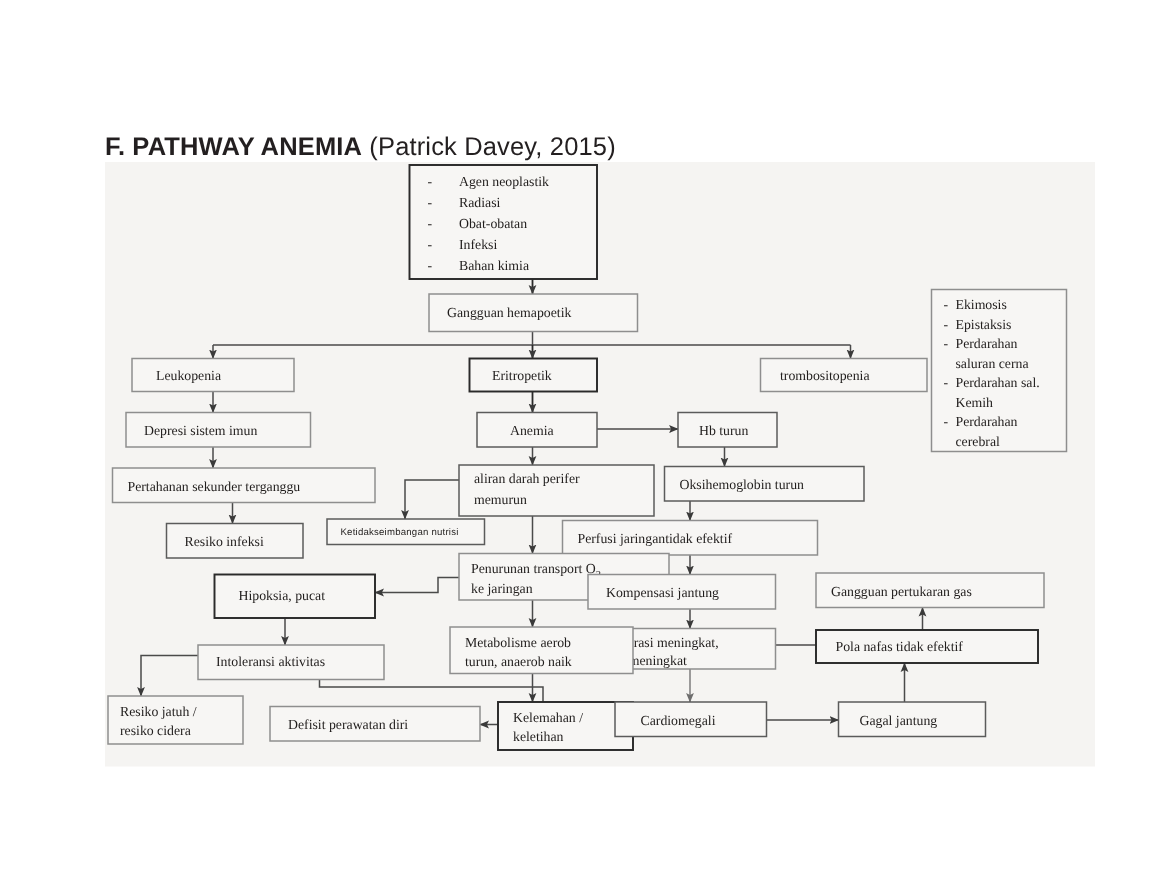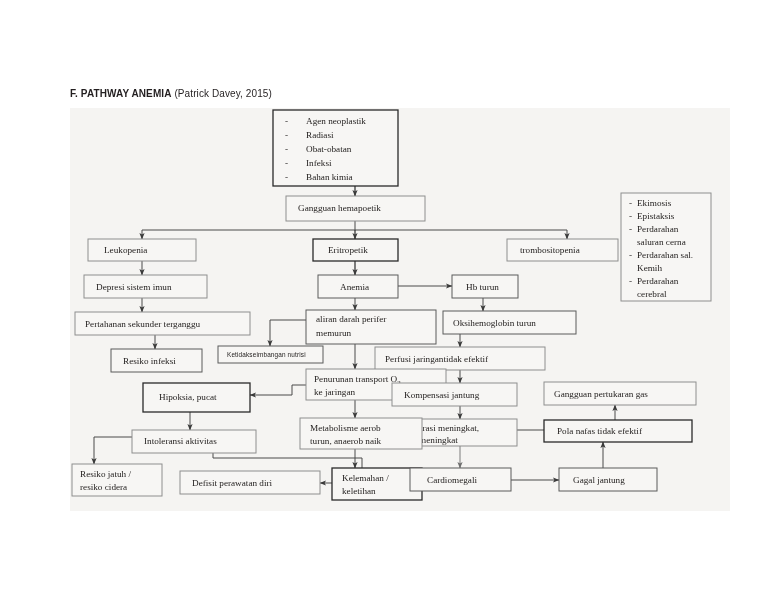--- a/index.html
+++ b/index.html
@@ -12,21 +12,21 @@
     height: 594px;
     position: relative;
     font-family: "Liberation Serif", serif;
     overflow: hidden;
   }
   #page-title {
     position: absolute;
     left: 70px;
     top: 88px;
     font-family: "Liberation Sans", sans-serif;
-    font-size: 10px;
+    font-size: 17px;
     color: #231f20;
     white-space: nowrap;
     letter-spacing: 0.1px;
   }
   #page-title .strong {
     font-weight: bold;
   }
   #canvas {
     position: absolute;
     left: 70px;

